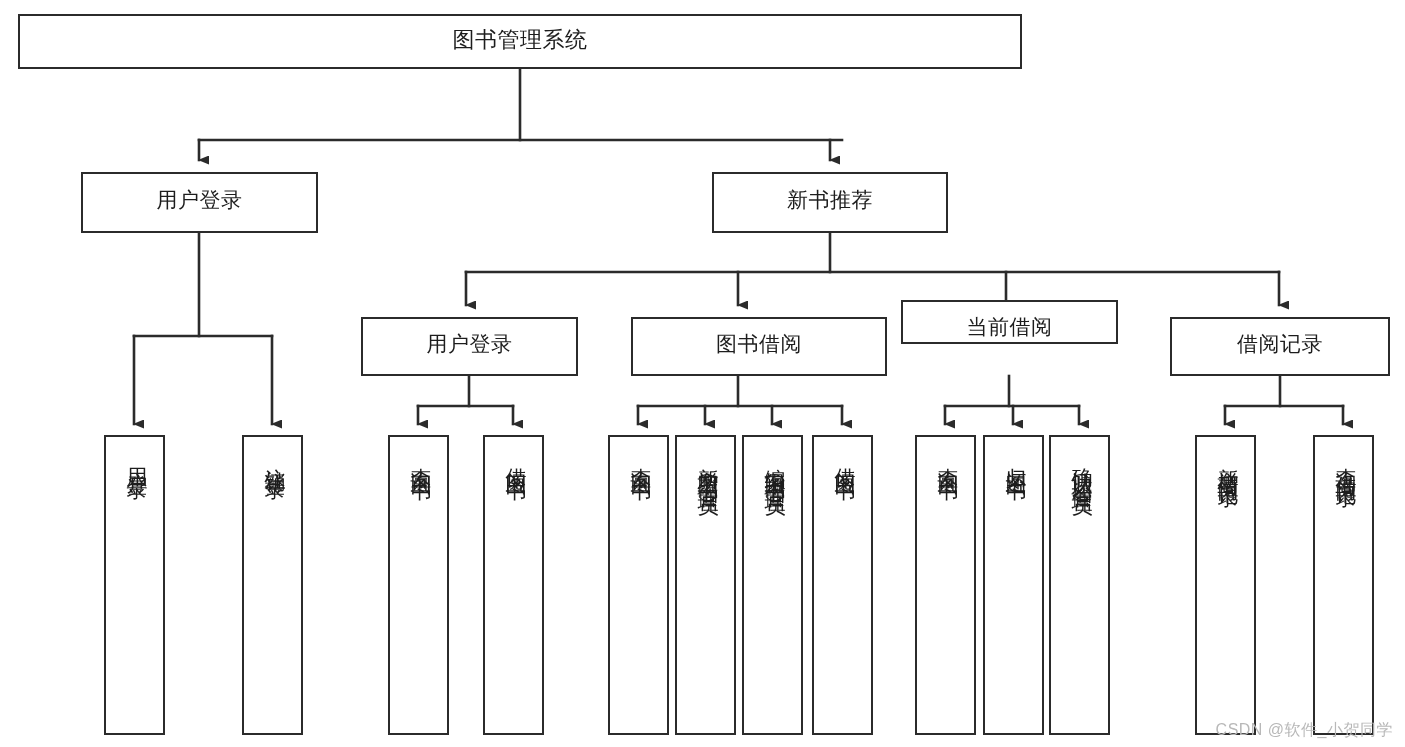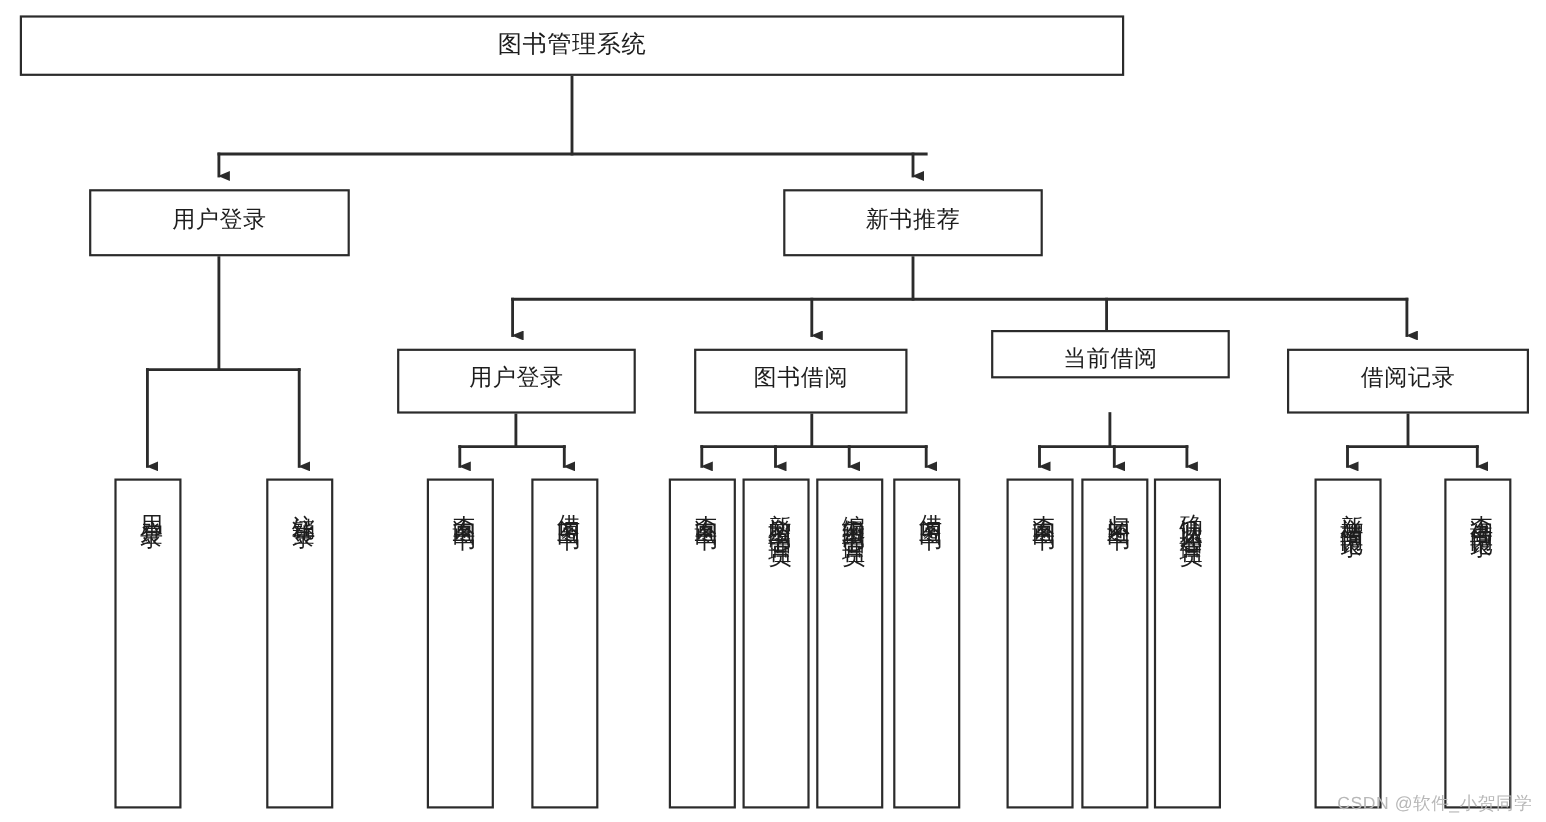--- a/index.html
+++ b/index.html
@@ -134,21 +134,21 @@
   <div class="node horizontal" style="left:81px; top:172px; width:237px; height:61px;">
     <span class="label">用户登录</span>
   </div>
   <div class="node horizontal" style="left:712px; top:172px; width:236px; height:61px;">
     <span class="label">新书推荐</span>
   </div>
 
   <div class="node horizontal" style="left:361px; top:317px; width:217px; height:59px;">
     <span class="label">用户登录</span>
   </div>
-  <div class="node horizontal" style="left:631px; top:317px; width:194px; height:59px;">
+  <div class="node horizontal" style="left:631px; top:317px; width:256px; height:59px;">
     <span class="label">图书借阅</span>
   </div>
   <div class="node horizontal" style="left:901px; top:300px; width:217px; height:44px;align-items:flex-end;">
     <span class="label">当前借阅</span>
   </div>
   <div class="node horizontal" style="left:1170px; top:317px; width:220px; height:59px;">
     <span class="label">借阅记录</span>
   </div>
 
   <div class="node vertical" style="left:104px; top:435px; width:61px; height:300px;">

